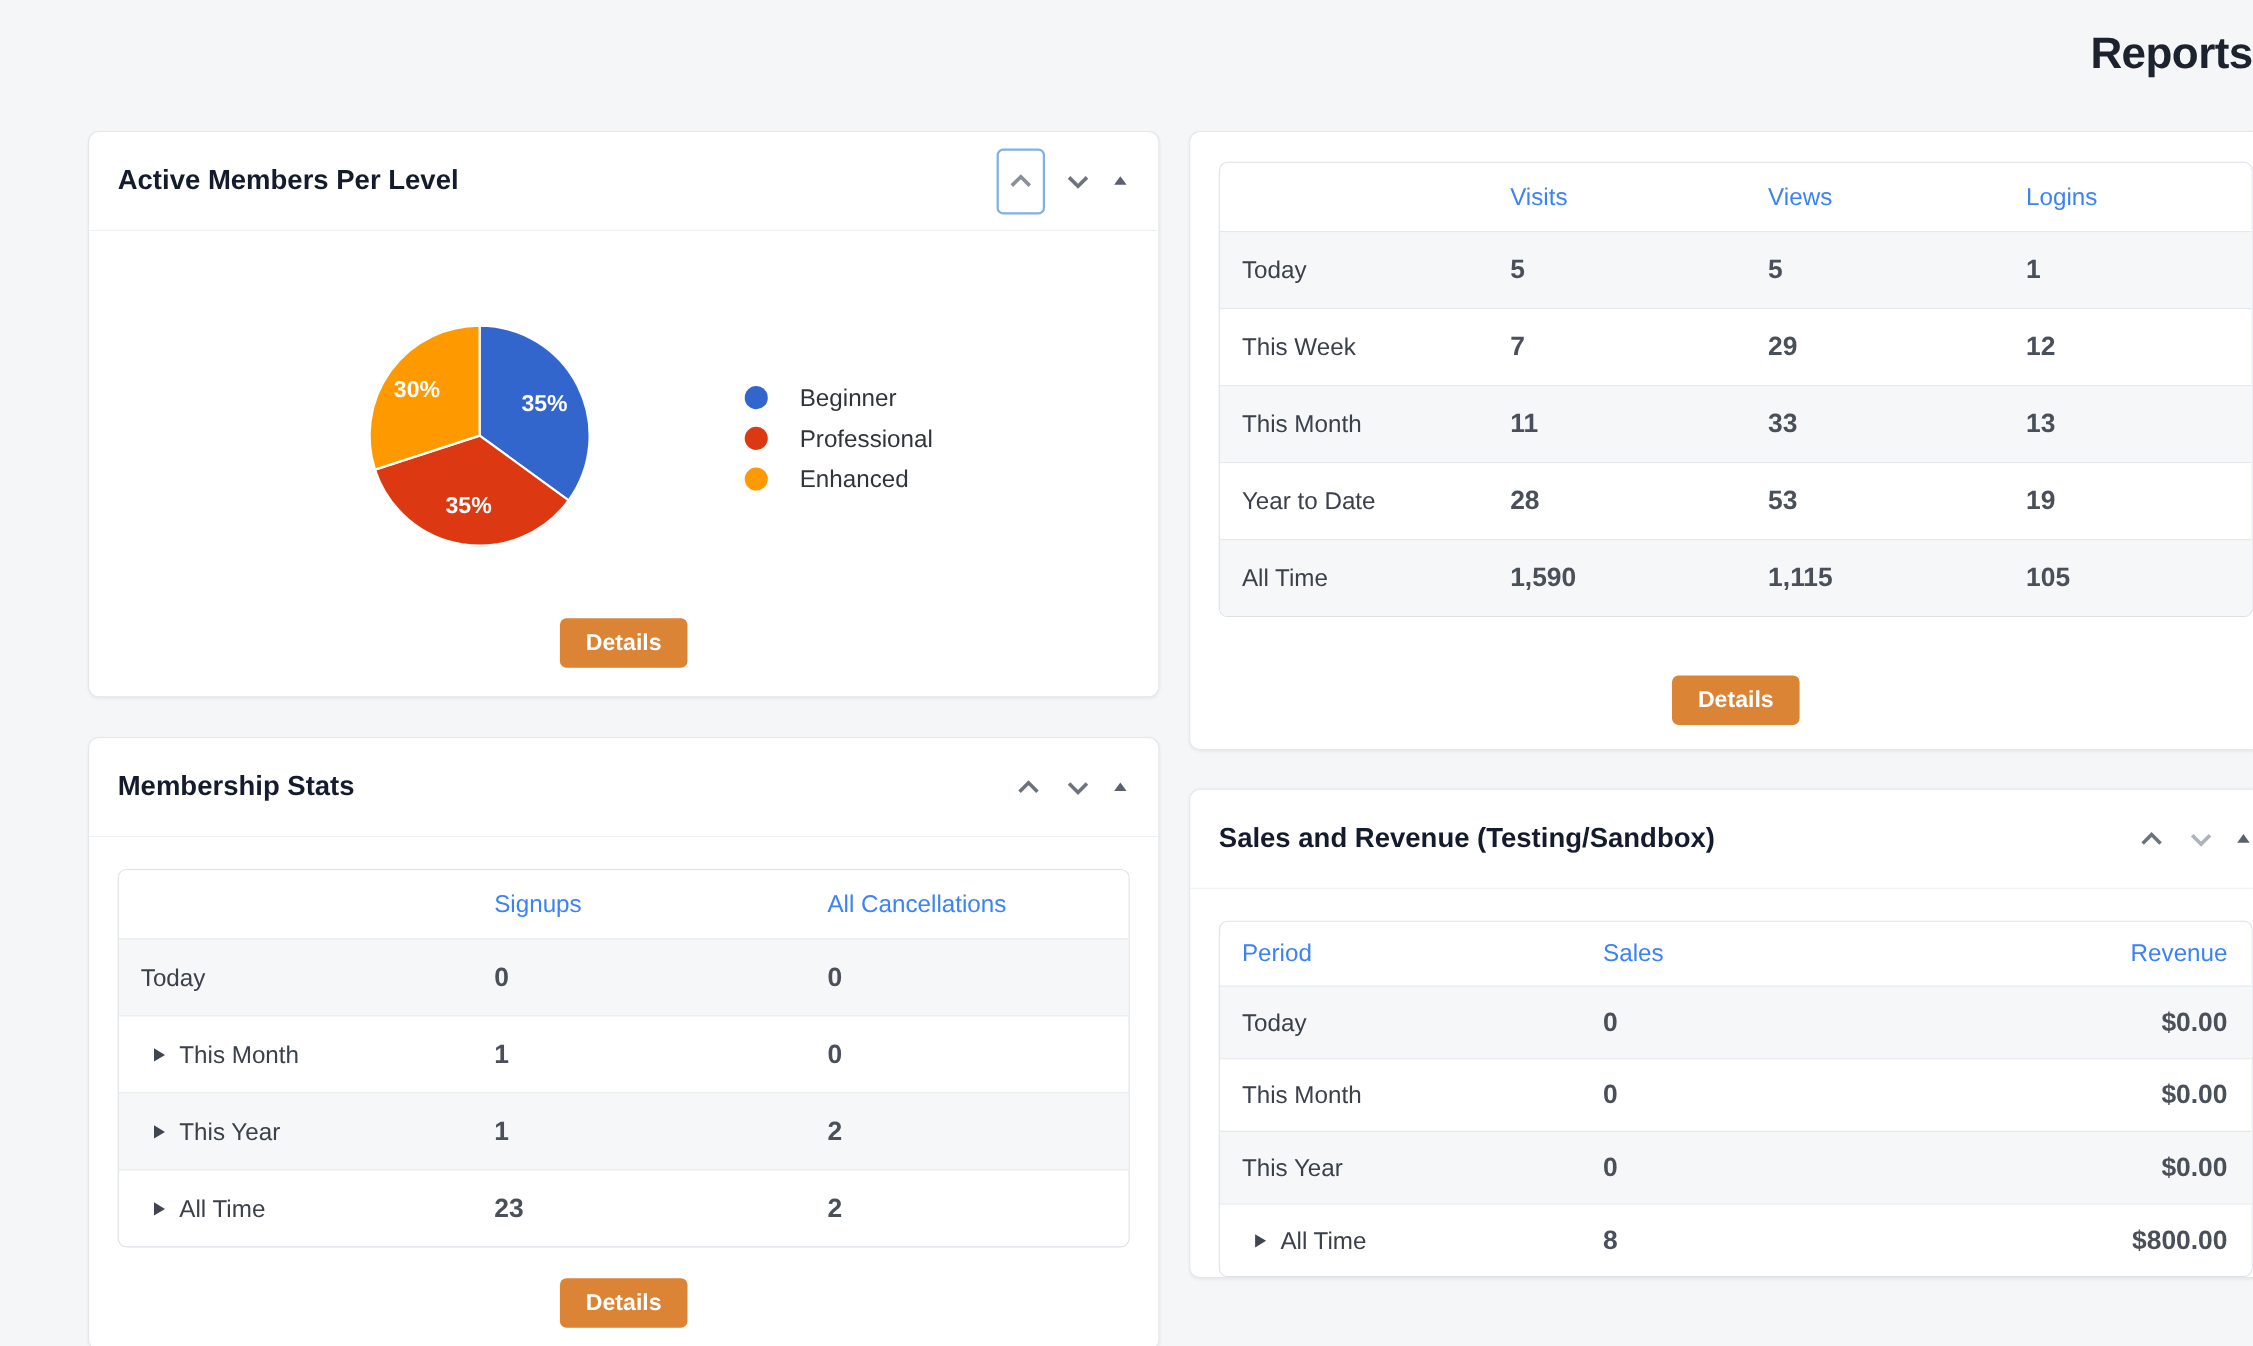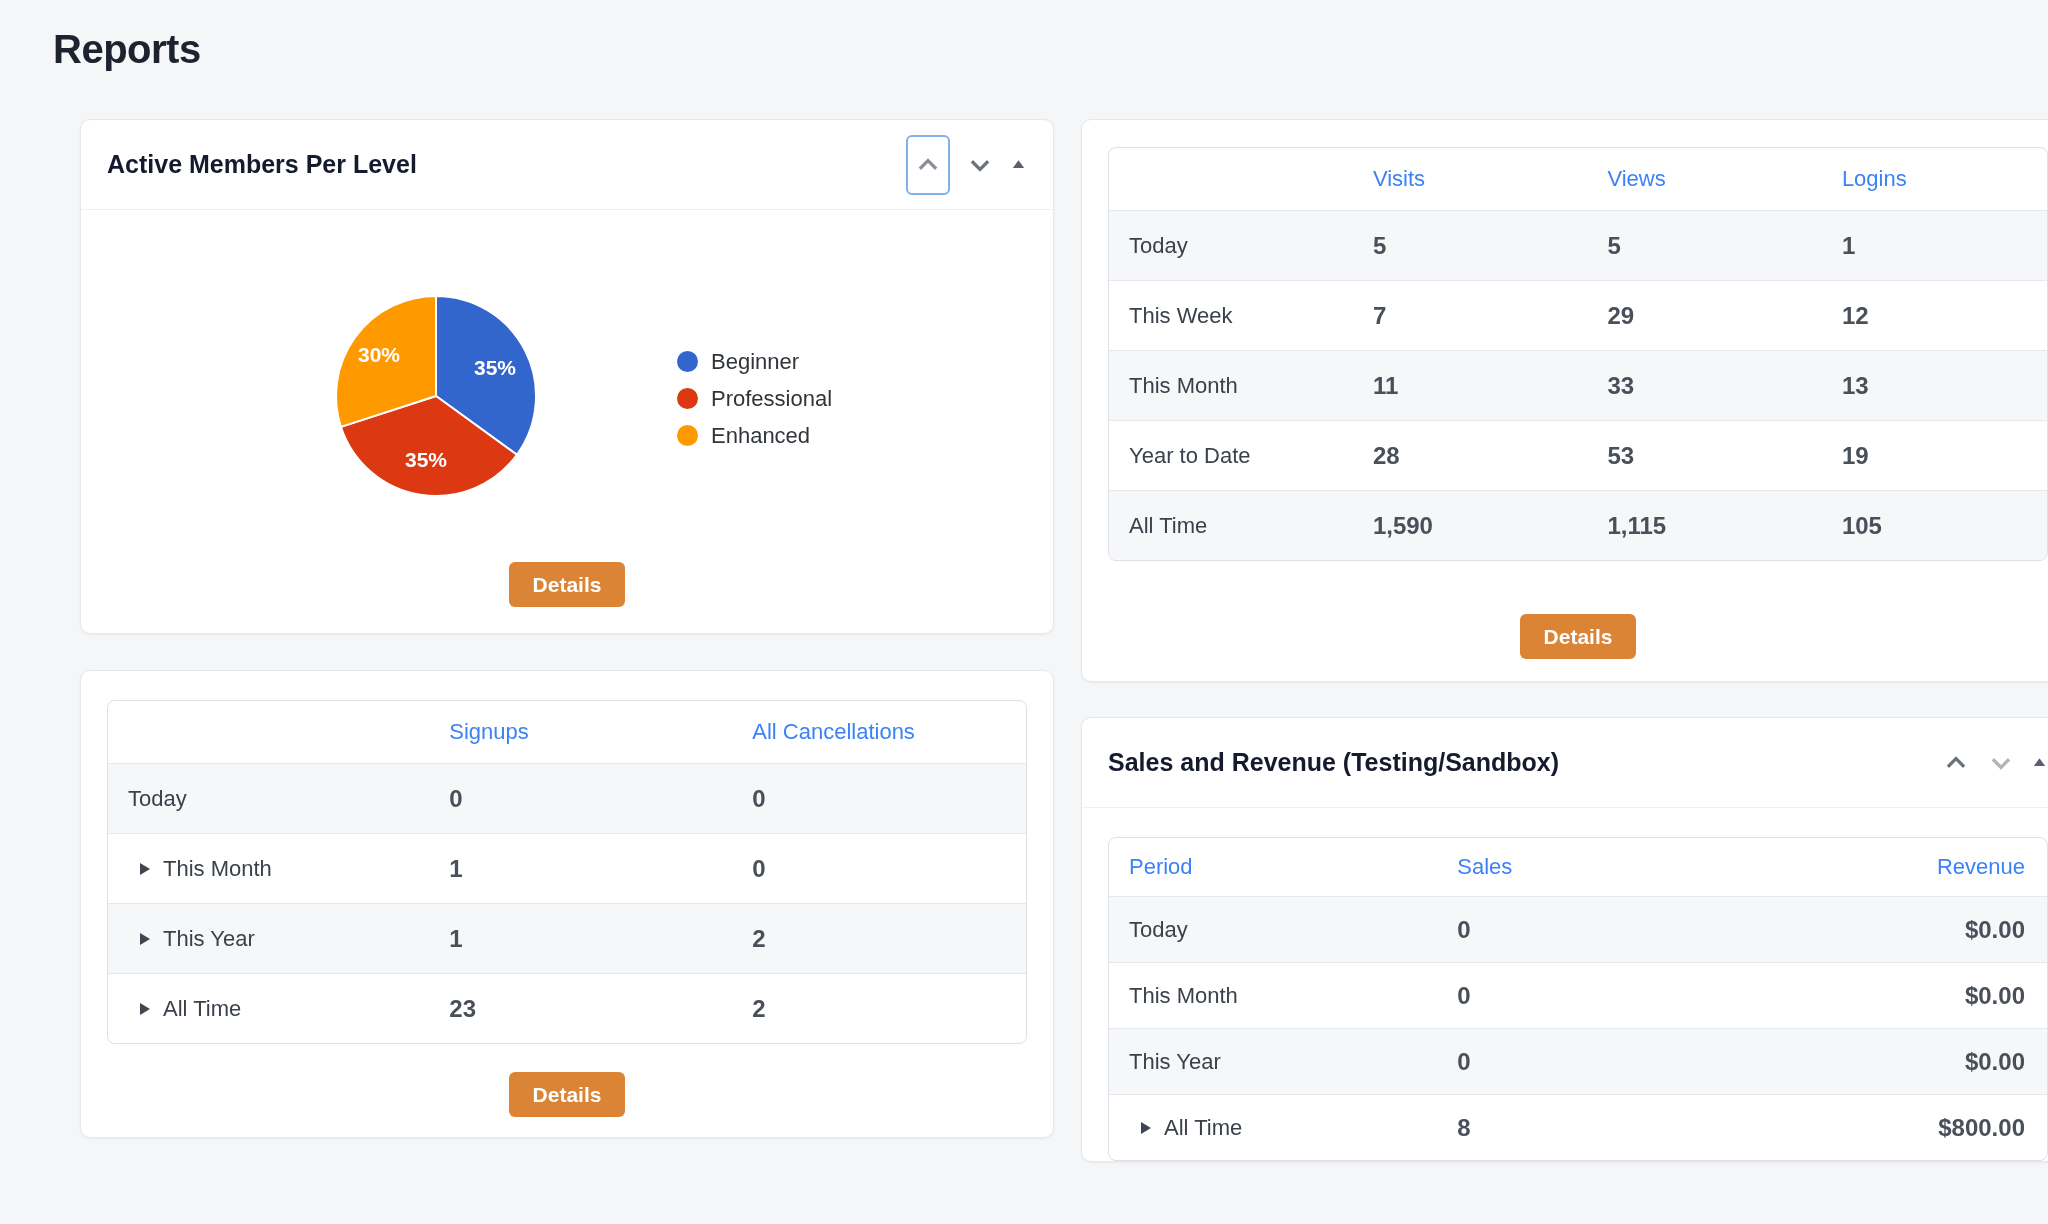--- a/index.html
+++ b/index.html
@@ -7,20 +7,21 @@
   body {
     background: #f5f6f8;
     font-family: "Liberation Sans", sans-serif;
     color: #3a414b;
     position: relative;
   }
   .page { padding: 18px 0 0 53px; }
   h1.page-title {
     font-size: 40px; line-height: 62px; font-weight: 700; color: #1c222e;
     letter-spacing: -0.5px;
+    text-align: right;
   }
   .grid { display: flex; gap: 27px; margin-top: 39px; align-items: flex-start; }
   .col { display: flex; flex-direction: column; }
   .col-left { width: 974px; gap: 36px; }
   .col-right { width: 994px; gap: 35px; }
 
   .card {
     background: #ffffff;
     border: 1px solid #e4e7ec;
     border-radius: 10px;
@@ -114,21 +115,21 @@
   
   .am-body { position: relative; height: 423px; }
   .pie-wrap { position: absolute; left: 250px; top: 81px; width: 210px; height: 210px; }
   .pie-wrap svg { display: block; }
   .slice-label {
     position: absolute; transform: translate(-50%, -50%);
     color: #ffffff; font-size: 21px; font-weight: 700;
     pointer-events: none;
   }
   .legend { position: absolute; left: 596px; top: 133px; display: flex; flex-direction: column; }
-  .legend-item { display: flex; align-items: center; gap: 13px; height: 37px; }
+  .legend-item { display: flex; align-items: center; gap: 29px; height: 37px; }
   .legend-dot { width: 21px; height: 21px; border-radius: 50%; flex: 0 0 auto; }
   .legend-label { font-size: 22px; color: #30353a; }
   .am-details { position: absolute; left: 0; right: 0; bottom: 26px; }
 
   .visits-table-wrap { margin-top: 27px; }
   .visits-btn-row { margin: 53px 0 22px 0; }
   .membership-btn-row { margin: 28px 0 20px 0; }
 </style>
 </head>
 <body>
@@ -188,20 +189,40 @@
               <span class="legend-label">Enhanced</span>
             </div>
           </div>
           <div class="btn-row am-details">
             <button class="details-btn">Details</button>
           </div>
         </div>
       </div>
 
       <div class="card">
+        <div class="card-header">
+          <div class="card-title">Membership Stats</div>
+          <div class="controls">
+            <button class="icon-btn">
+              <svg width="30" height="30" viewBox="0 0 24 24">
+                  <path class="chev" d="M5.5 15 L12 8.5 L18.5 15"></path>
+                </svg>
+            </button>
+            <button class="icon-btn">
+              <svg width="30" height="30" viewBox="0 0 24 24">
+                  <path class="chev" d="M5.5 9 L12 15.5 L18.5 9"></path>
+                </svg>
+            </button>
+            <button class="icon-btn">
+              <svg width="17" height="17" viewBox="0 0 24 24">
+                  <path class="tri-up" d="M12 6 L20 17 H4 Z"></path>
+                </svg>
+            </button>
+          </div>
+        </div>
         <div class="data-table membership-table">
           <div class="trow header">
             <div class="cell c0"></div>
             <div class="cell c1 thead-text">Signups</div>
             <div class="cell c2 thead-text">All Cancellations</div>
           </div>
           <div class="trow shaded">
             <div class="cell c0 label-text">Today</div>
             <div class="cell c1 value-text">0</div>
             <div class="cell c2 value-text">0</div>

